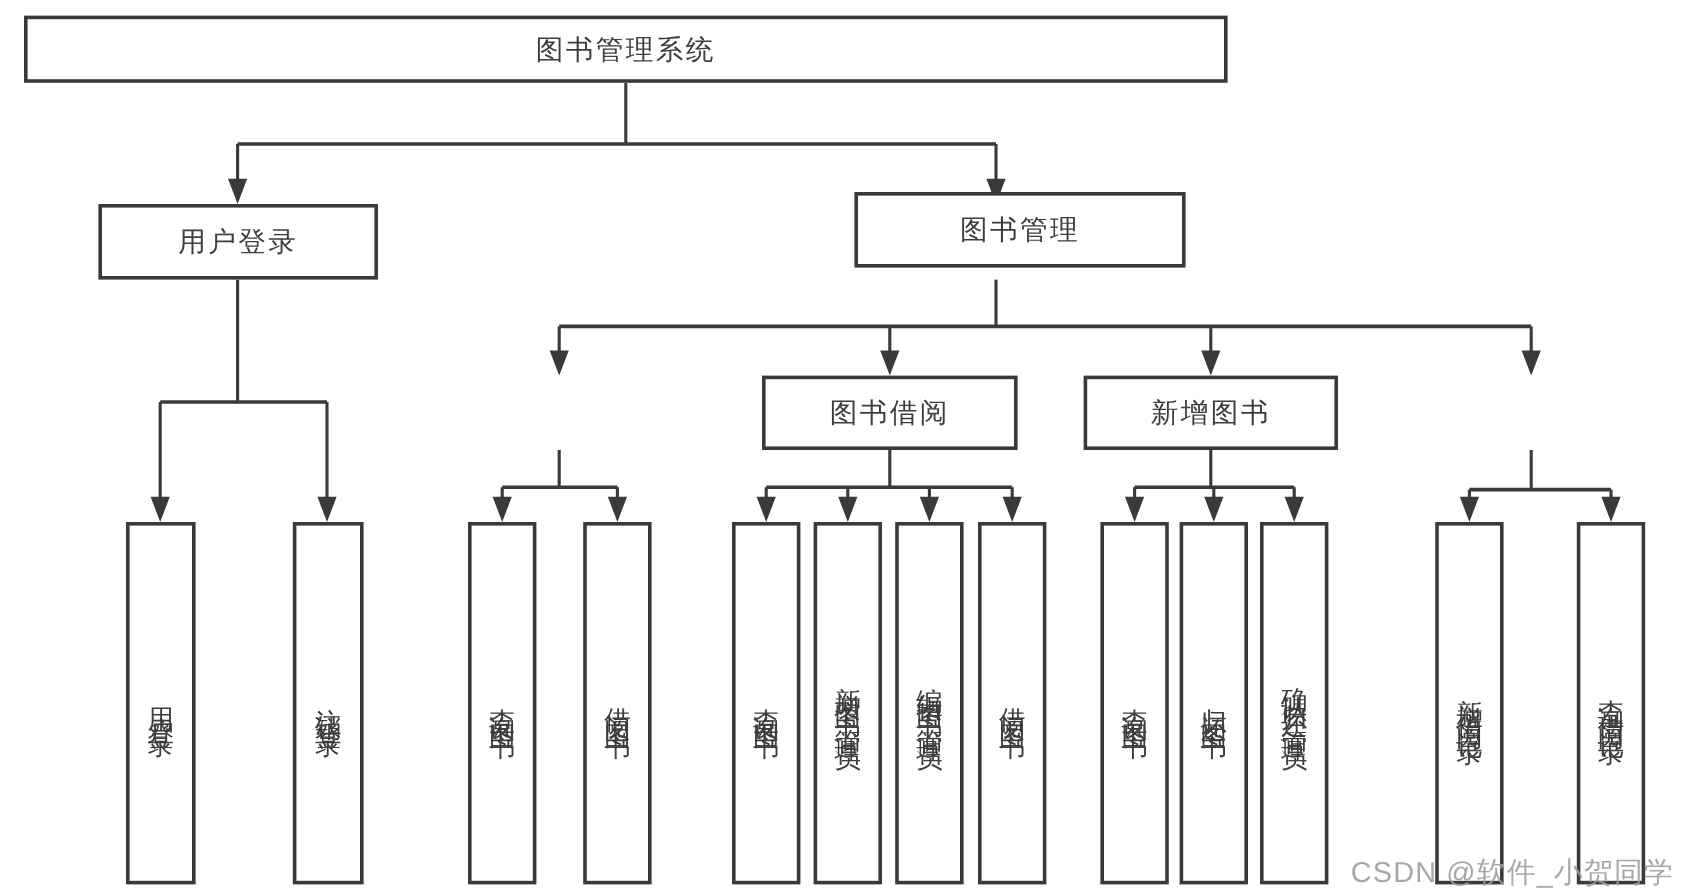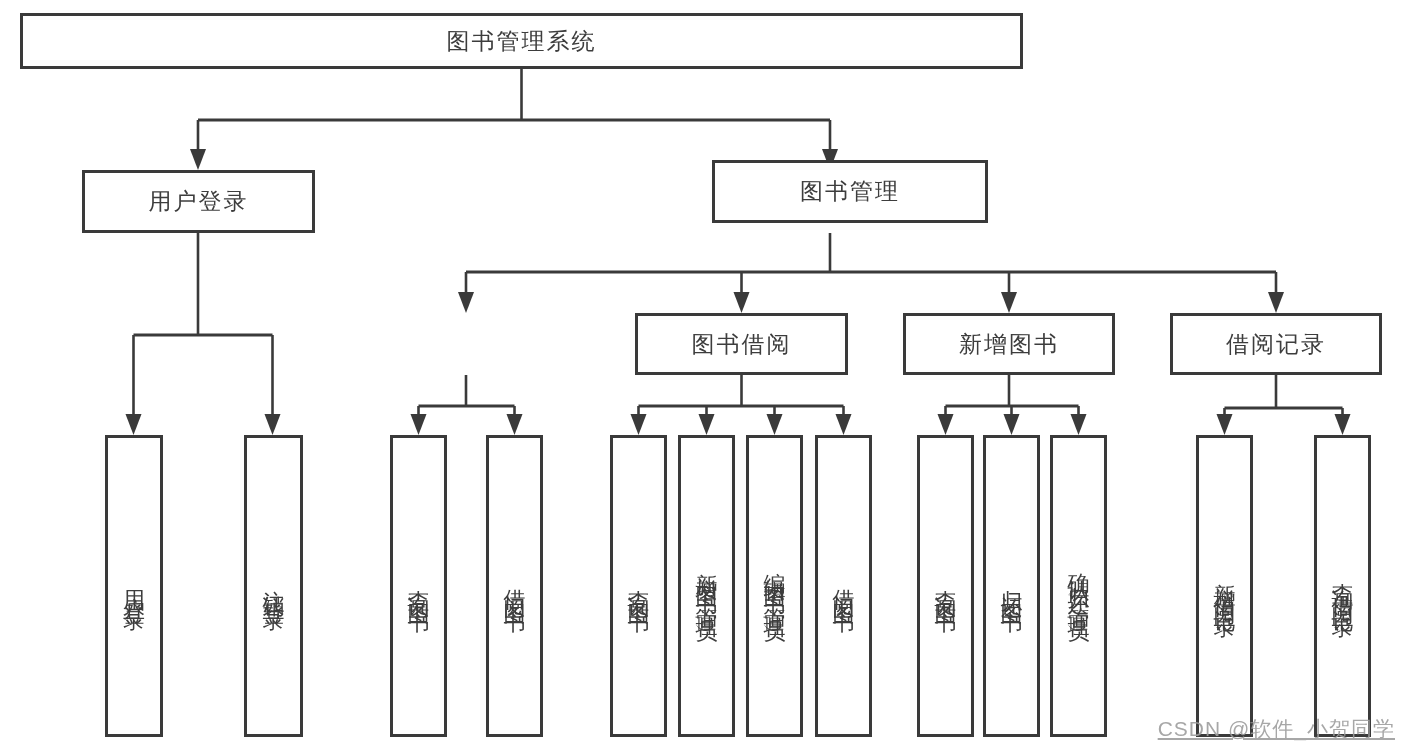--- a/index.html
+++ b/index.html
@@ -31,27 +31,26 @@
   .box.v span{
     writing-mode:vertical-rl;
     font-size:22px;
     letter-spacing:7px;
     line-height:1;
   }
   .watermark{
     position:absolute;
     right:10px;
     bottom:4px;
-    font-size:21px;
+    font-size:24px;
     color:#9e9e9e;
     opacity:0.9;
     letter-spacing:1px;
     z-index:3;
     white-space:nowrap;
-    text-decoration:underline;
   }
 </style>
 </head>
 <body>
 
 <div class="canvas">
 
   <svg class="connectors" width="1405" height="747" viewBox="0 0 1405 747">
       <line x1="521.5" y1="69" x2="521.5" y2="120" stroke="#3a3a3a" stroke-width="2.6"></line>
       <line x1="198" y1="120" x2="830" y2="120" stroke="#3a3a3a" stroke-width="3"></line>
@@ -117,23 +116,20 @@
   <div class="box h" style="left:712px;top:160px;width:276px;height:63px">
     <span>图书管理</span>
   </div>
 
   <div class="box h" style="left:635px;top:313px;width:213px;height:62px">
     <span>图书借阅</span>
   </div>
   <div class="box h" style="left:903px;top:313px;width:212px;height:62px">
     <span>新增图书</span>
   </div>
-  <div class="box h" style="left:1170px;top:313px;width:212px;height:62px">
-    <span>借阅记录</span>
-  </div>
 
   <div class="box v" style="left:105px;top:435px;width:58px;height:302px">
     <span>用户登录</span>
   </div>
   <div class="box v" style="left:244px;top:435px;width:59px;height:302px">
     <span>注销登录</span>
   </div>
 
   <div class="box v" style="left:390px;top:435px;width:57px;height:302px">
     <span>查询图书</span>

